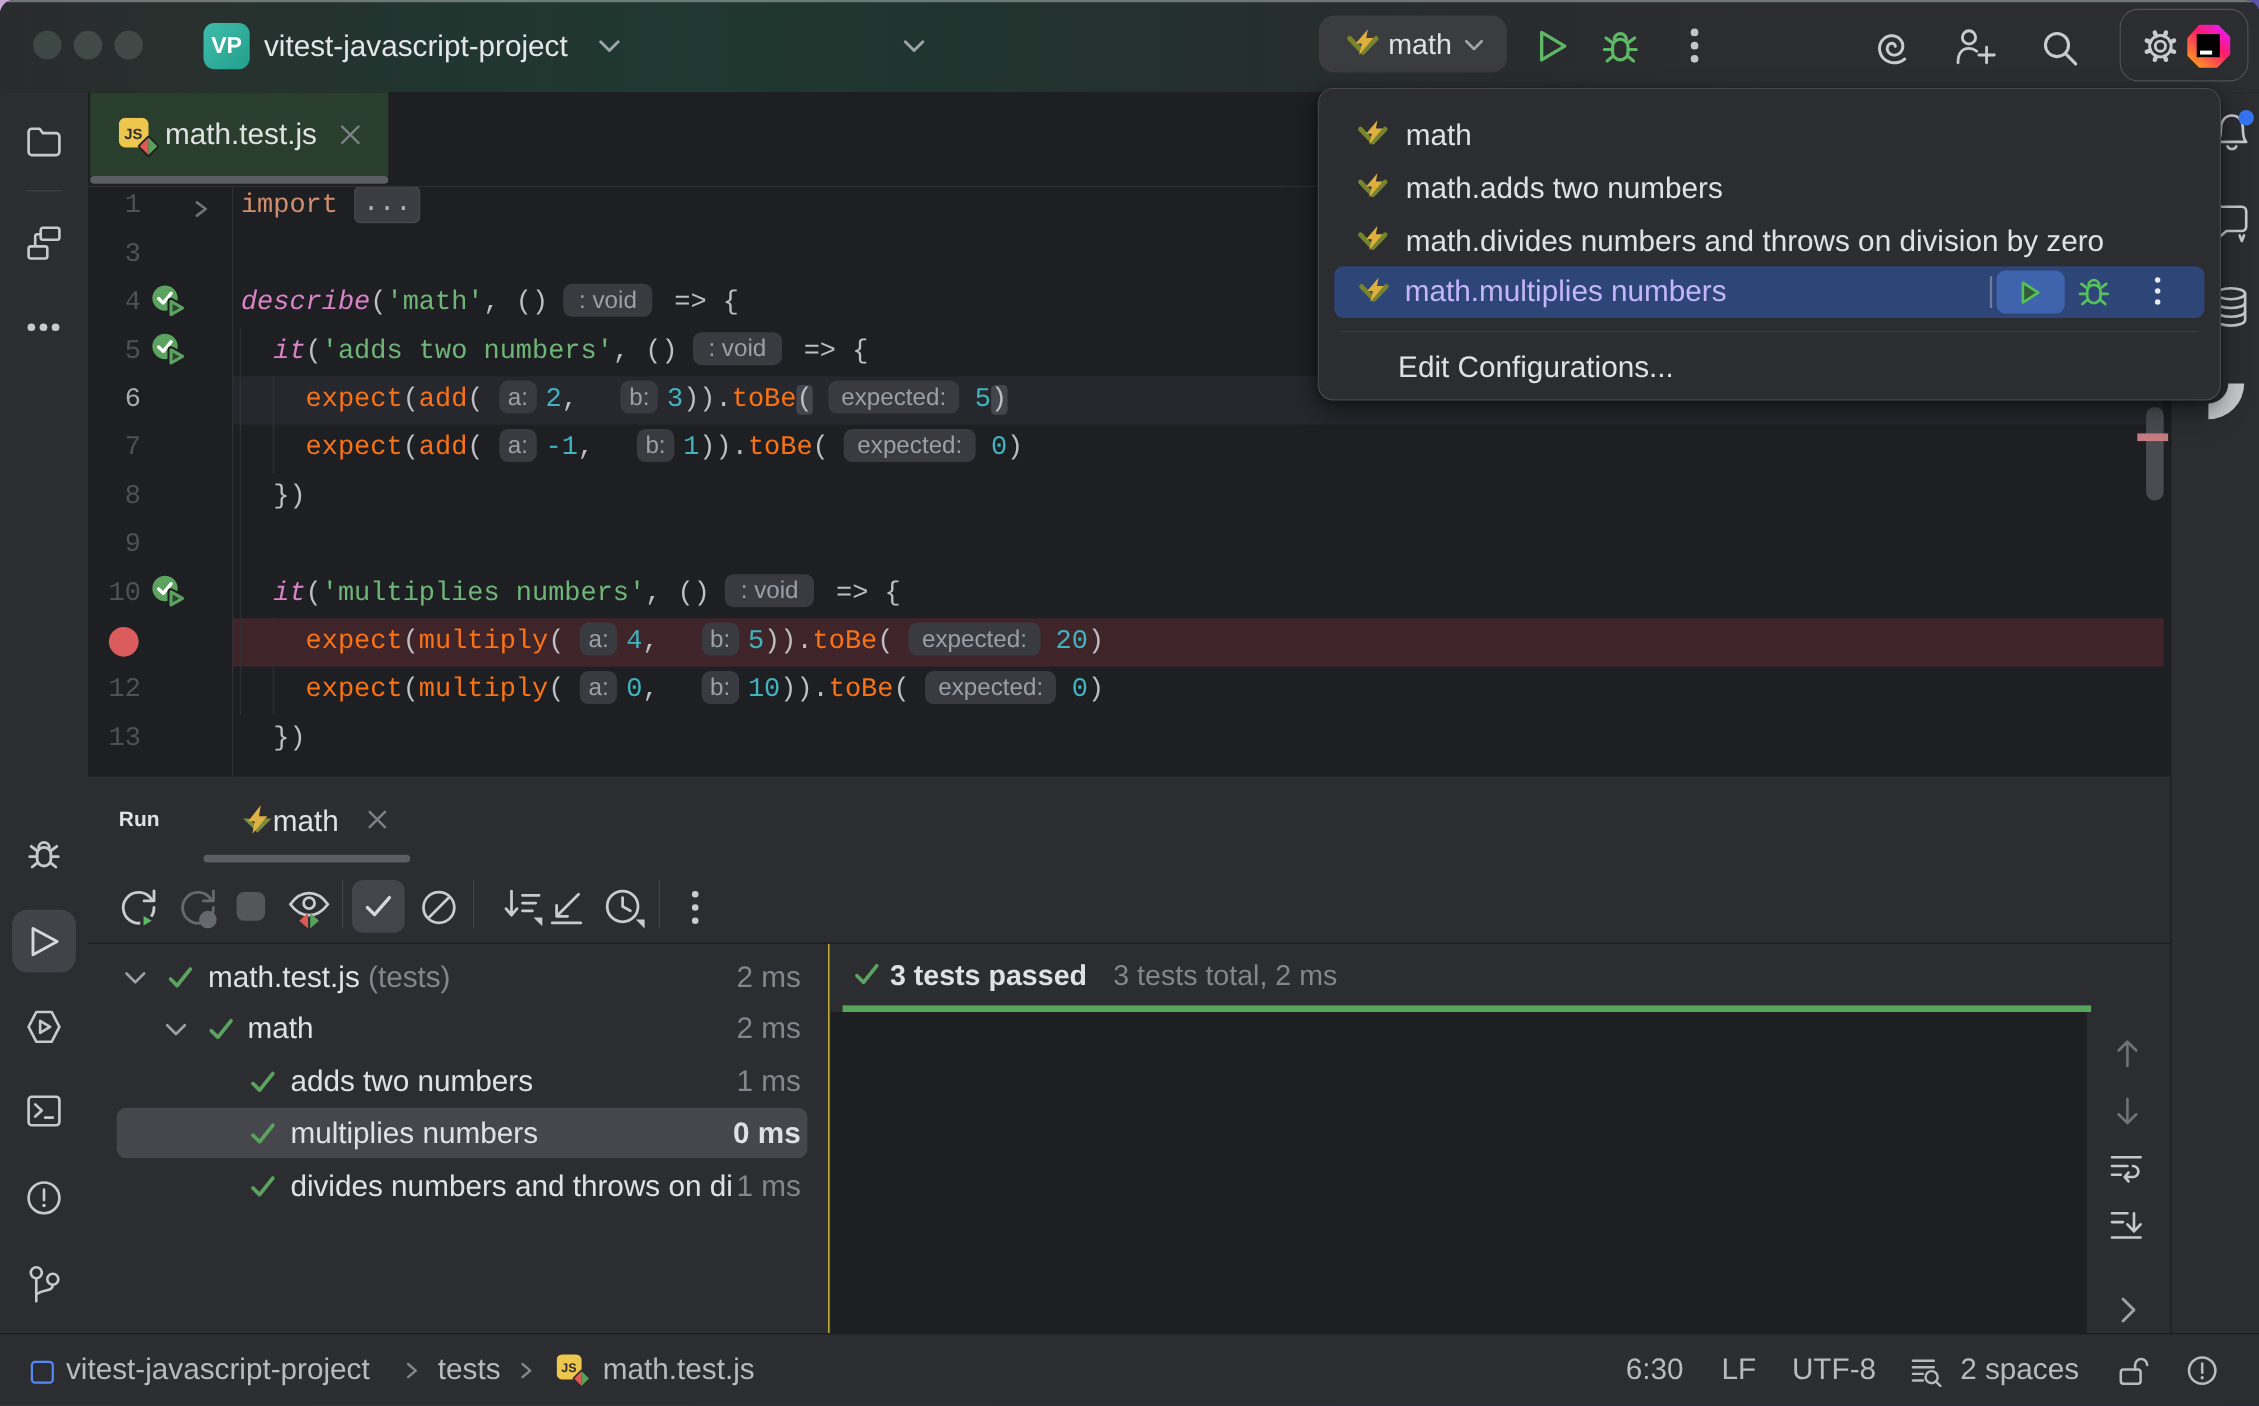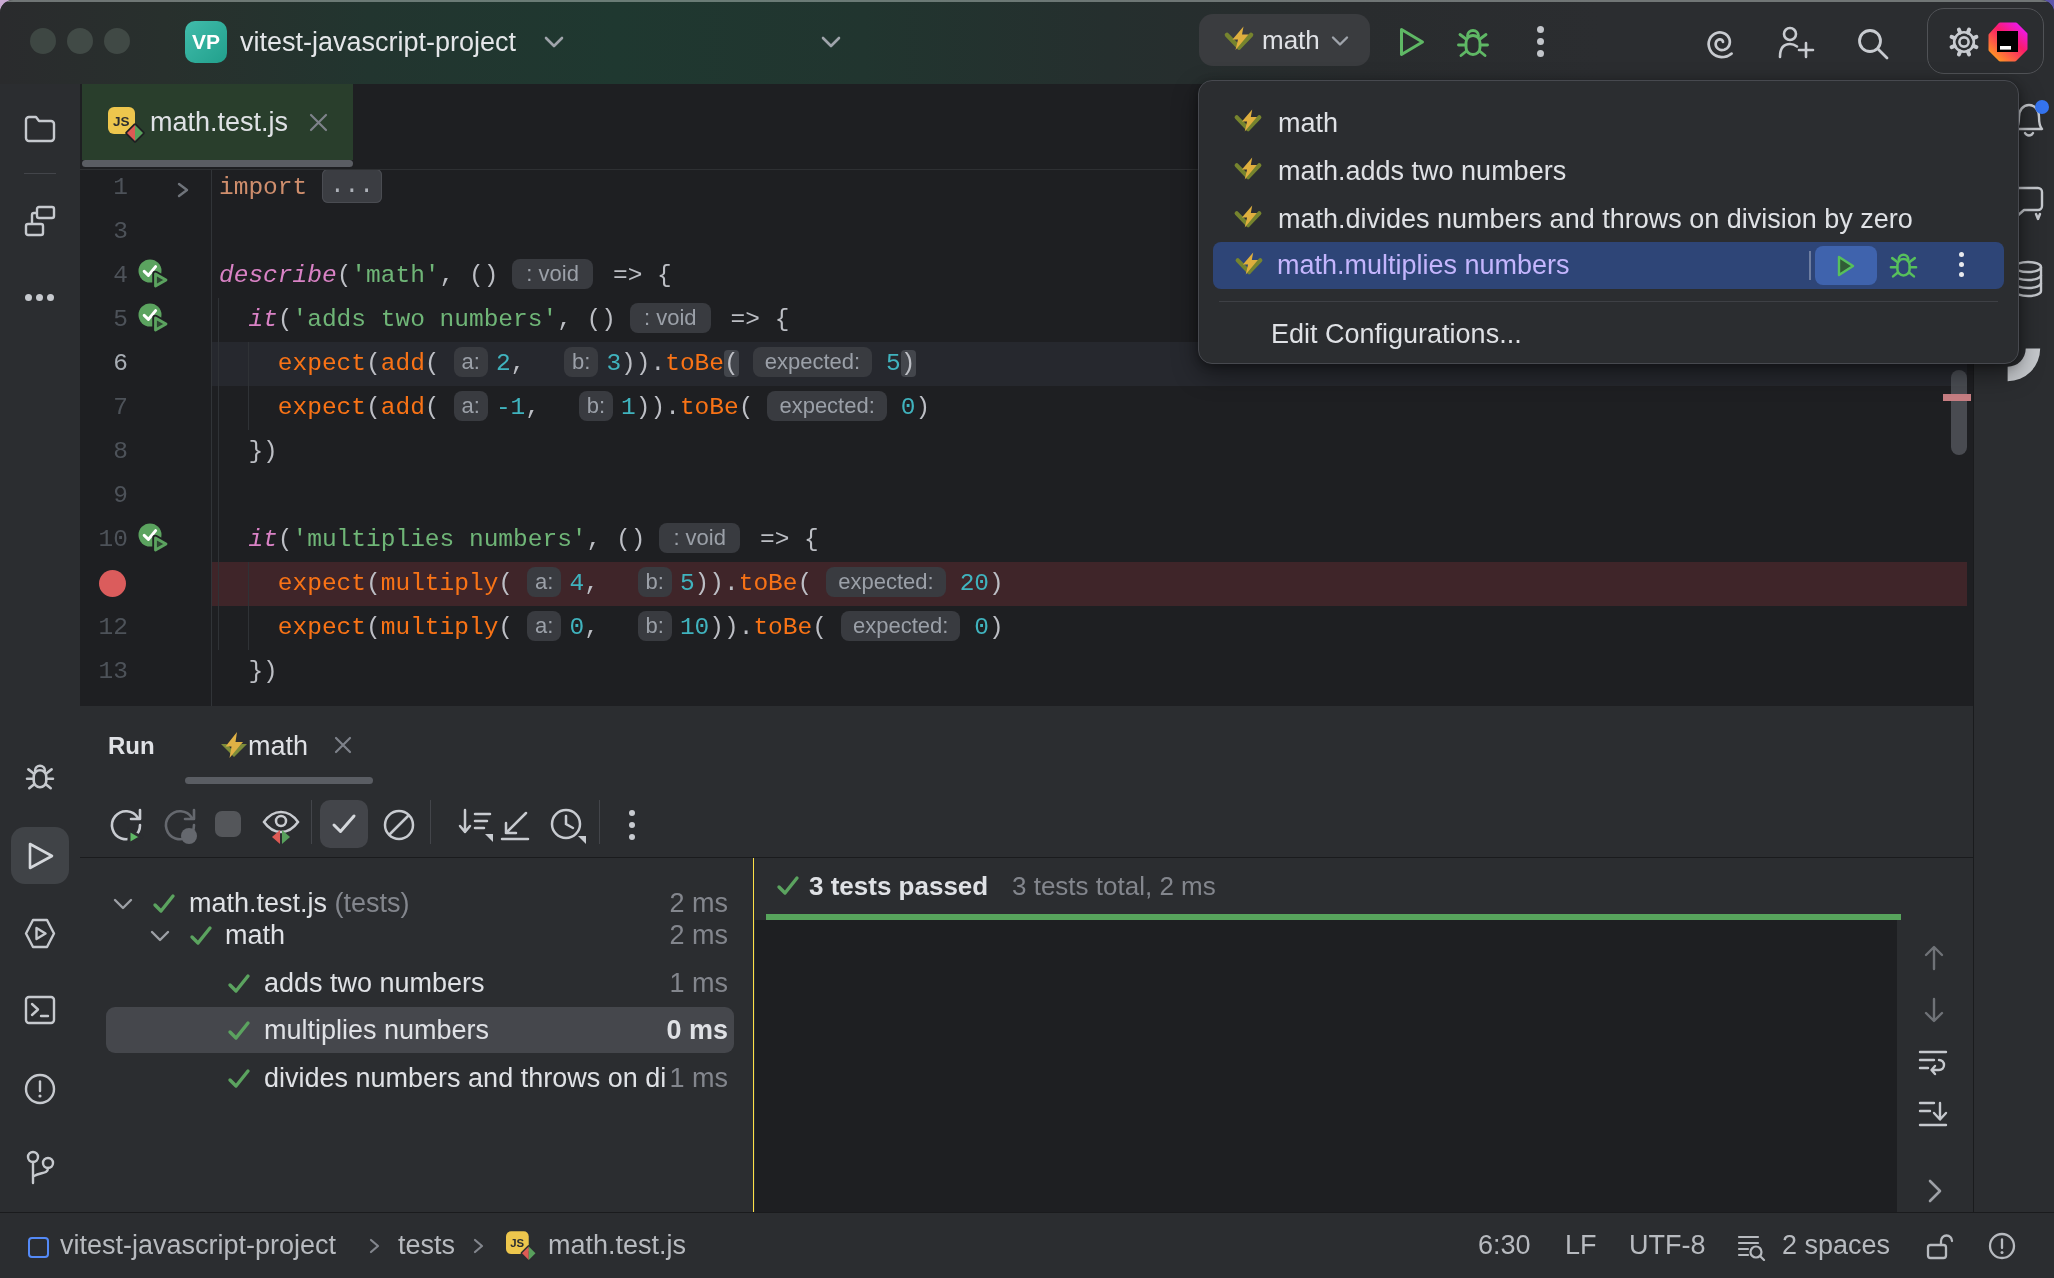--- a/index.html
+++ b/index.html
@@ -264,21 +264,21 @@
   <div class="cl" style="top:216px;">    <span class="fn">expect</span>(<span class="fn">add</span>(<span class="hint ha">a:</span><span class="nm">-1</span>, <span class="hint hb">b:</span><span class="nm">1</span>)).<span class="fn">toBe</span>(<span class="hint he">expected:</span><span class="nm">0</span>)</div>
   <div class="cl" style="top:260px;">  })</div>
   <div class="cl" style="top:348px;">  <span class="tf">it</span>(<span class="st">'multiplies numbers'</span>, ()<span class="hint hv">: void</span>=&gt; {</div>
   <div class="cl" style="top:392px;">    <span class="fn">expect</span>(<span class="fn">multiply</span>(<span class="hint ha">a:</span><span class="nm">4</span>, <span class="hint hb">b:</span><span class="nm">5</span>)).<span class="fn">toBe</span>(<span class="hint he">expected:</span><span class="nm">20</span>)</div>
   <div class="cl" style="top:436px;">    <span class="fn">expect</span>(<span class="fn">multiply</span>(<span class="hint ha">a:</span><span class="nm">0</span>, <span class="hint hb">b:</span><span class="nm">10</span>)).<span class="fn">toBe</span>(<span class="hint he">expected:</span><span class="nm">0</span>)</div>
   <div class="cl" style="top:480px;">  })</div>
   <div class="abs" style="left:1871px;top:200px;width:16px;height:85px;border-radius:8px;background:rgba(88,91,97,.75);"></div>
   <div class="abs" style="left:1863px;top:224px;width:28px;height:7px;background:#c77e83;"></div>
 </div>
 <div id="runpanel">
-  <div class="abs" style="left:28px;top:0;height:80px;line-height:80px;font-size:24px;font-weight:bold;color:#dfe1e5;">Run</div>
+  <div class="abs" style="left:28px;top:0;height:80px;line-height:80px;font-size:19px;font-weight:bold;color:#dfe1e5;">Run</div>
   <svg class="abs" style="left:138px;top:25px" width="32" height="32" viewBox="0 0 32 32">
     <path d="M3 13 L16 26 L29 13 L23.5 13 L16 20.5 L8.5 13 Z" fill="#7d8c3a"></path>
     <path d="M19 1 L7.5 15.5 L13.5 15.5 L11.5 27 L25 11 L17.5 11 Z" fill="#e0b145"></path>
   </svg>
   <div class="abs" style="left:168px;top:0;height:80px;line-height:80px;font-size:27px;color:#dfe1e5;">math</div>
   <svg class="abs" style="left:253px;top:29px" width="20" height="20" viewBox="0 0 20 20" stroke="#7e828a" stroke-width="2.2" stroke-linecap="round">
         <path d="M3 3 L17 17 M17 3 L3 17"></path>
       </svg>
   <div id="runtabind"></div>
   <div id="runtools">
@@ -324,21 +324,21 @@
       <polygon points="30,30 38,30 38,38" fill="#c8cbd0" stroke="none"></polygon>
     </svg>
     <div class="tsep" style="left:519px;"></div>
     <div class="abs" style="left:549px;top:24px;width:6px;height:34px;">
       <div style="width:6px;height:6px;border-radius:50%;background:#c8cbd0;margin-bottom:6px;"></div>
       <div style="width:6px;height:6px;border-radius:50%;background:#c8cbd0;margin-bottom:6px;"></div>
       <div style="width:6px;height:6px;border-radius:50%;background:#c8cbd0;"></div>
     </div>
   </div>
   <div id="tree">
-    <div class="trow" style="top:22px;text-align:right;">
+    <div class="trow" style="top:7px;text-align:right;">
       <svg class="abs" style="left:32px;top:17px" width="22" height="14" viewBox="0 0 22 14">
             <path d="M3 3 L11 11 L19 3" stroke="#9da0a6" stroke-width="2.4" fill="none" stroke-linecap="round" stroke-linejoin="round"></path>
           </svg>
       <svg class="abs" style="left:71px;top:11px" width="26" height="26" viewBox="0 0 26 26">
             <path d="M4 14 L10 20 L22 5" stroke="#5ba35f" stroke-width="3.4" fill="none" stroke-linecap="round" stroke-linejoin="round"></path>
           </svg>
       <div class="abs" style="left:109px;">math.test.js <span style="color:#83868d">(tests)</span></div>
       <div class="ttime">2 ms</div>
     </div>
     <div class="trow" style="top:54px;">

